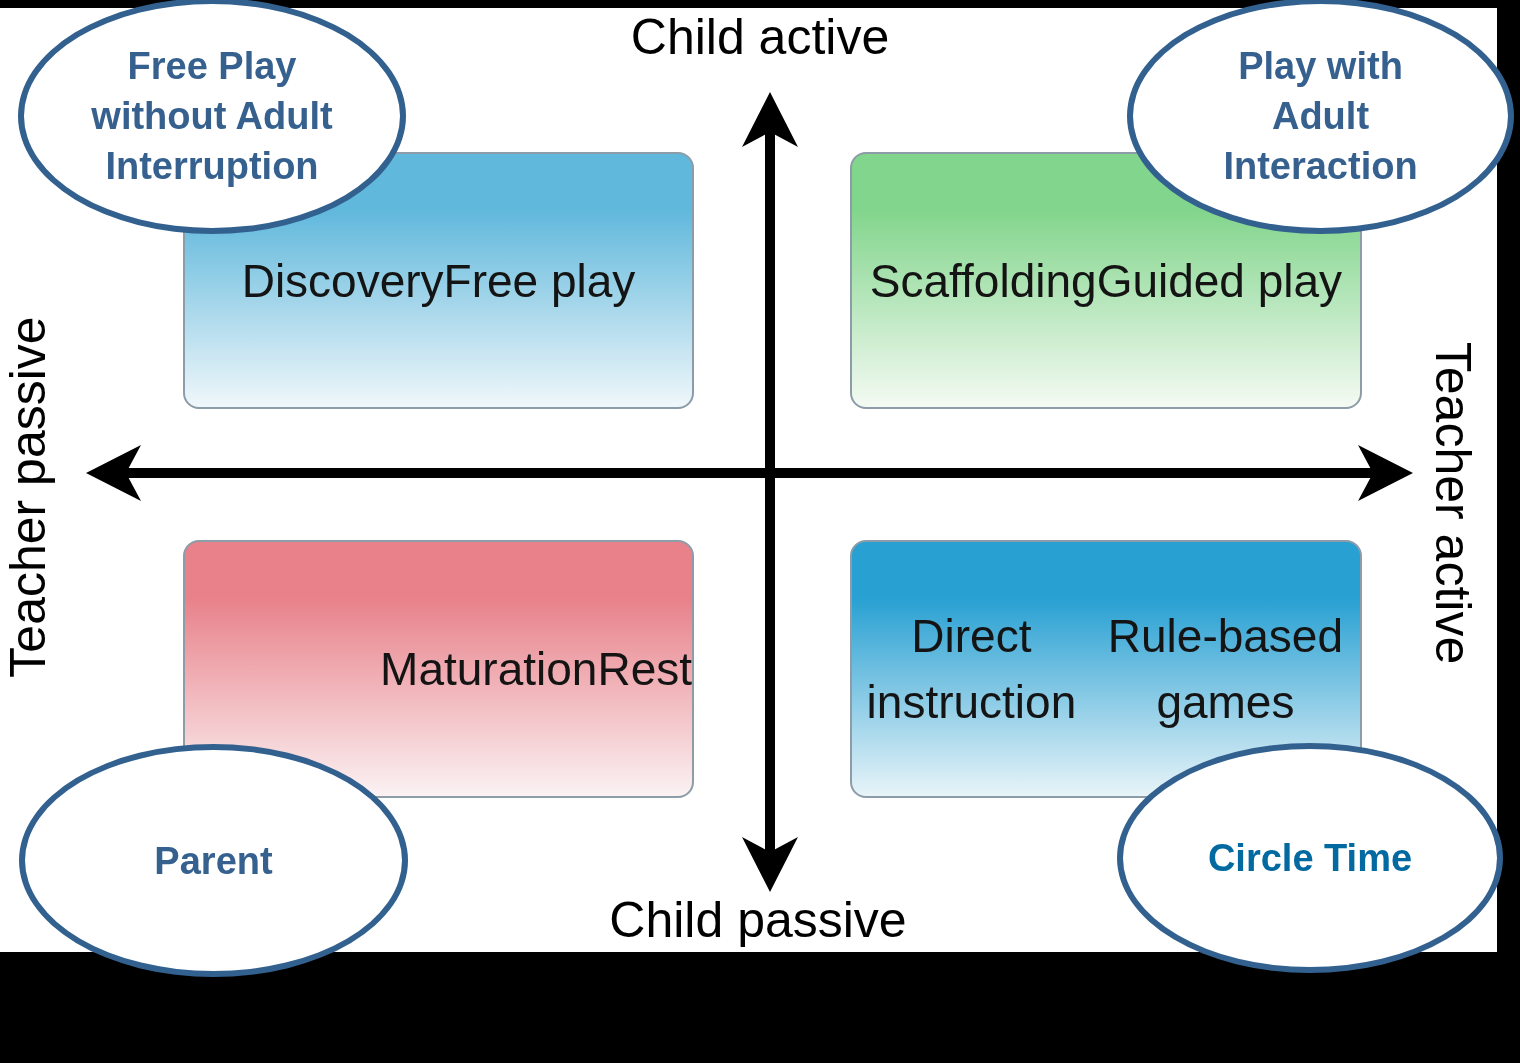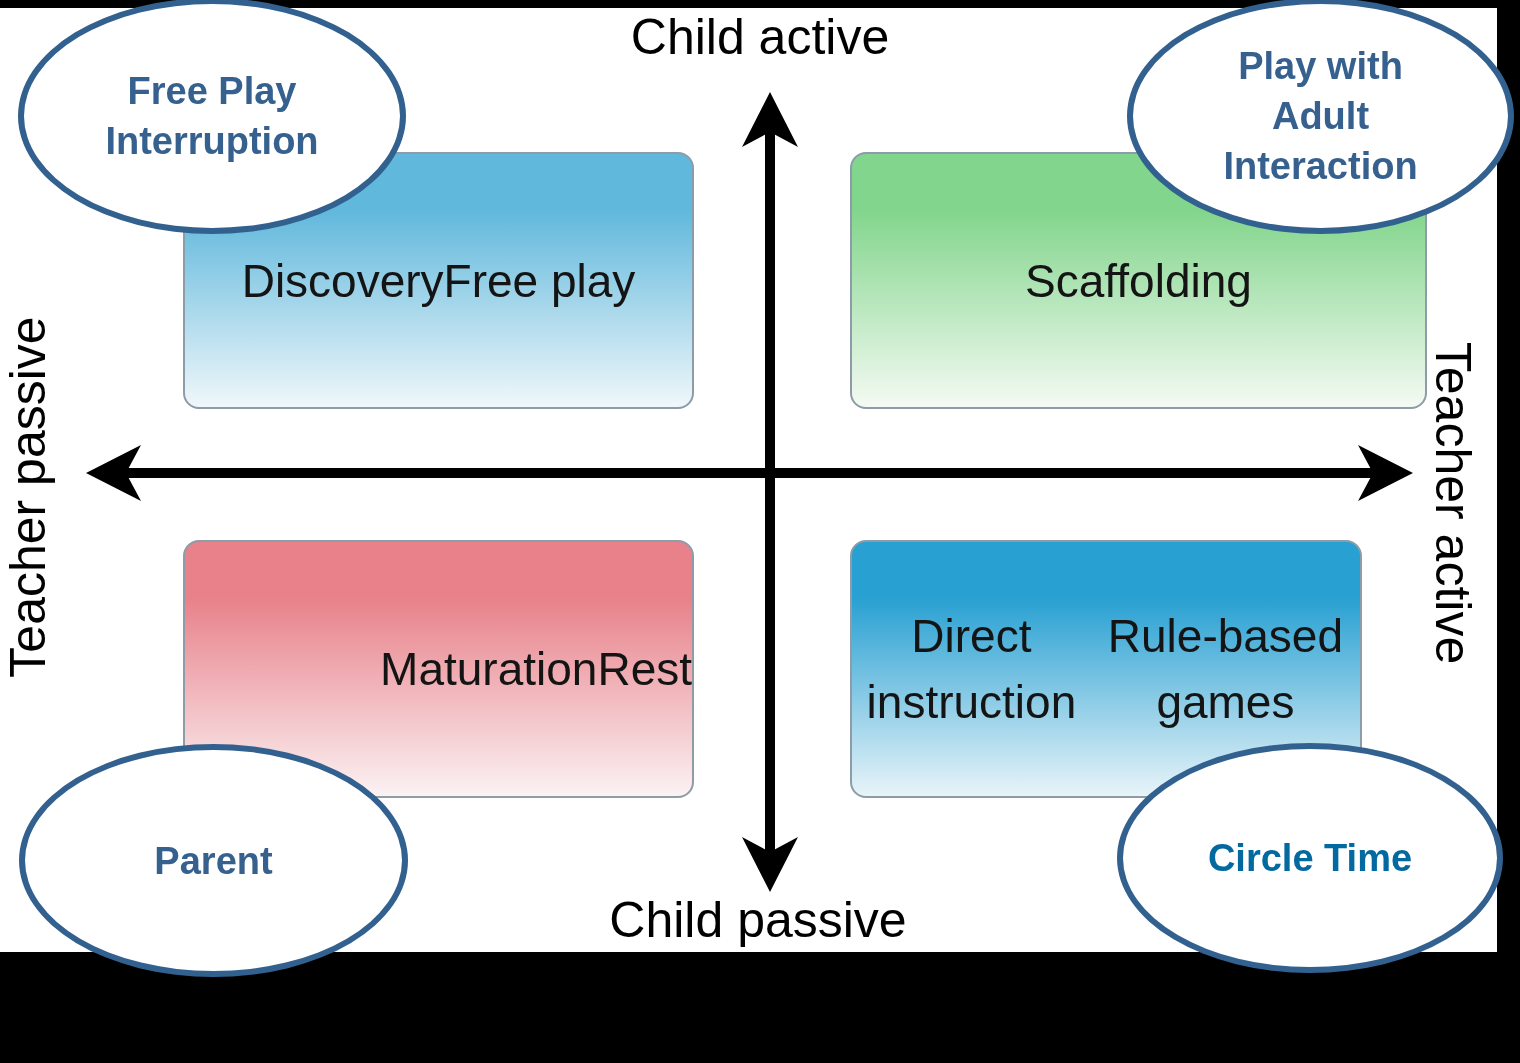--- a/index.html
+++ b/index.html
@@ -5,21 +5,21 @@
   html,body{margin:0;padding:0;background:#000;}
   .stage{position:relative;width:1520px;height:1063px;background:#000;overflow:hidden;
          font-family:"Liberation Sans",sans-serif;}
   .paper{position:absolute;left:0;top:8px;width:1497px;height:944px;background:#ffffff;z-index:1;}
 
   
   .quad{position:absolute;z-index:2;border:2px solid #8c9ca8;border-radius:16px;box-sizing:border-box;
         display:flex;align-items:center;justify-content:center;text-align:center;
         font-size:46px;line-height:66px;color:#141414;}
   .q-tl{left:183px;top:152px;width:511px;height:257px;}
-  .q-tr{left:850px;top:152px;width:577px;height:257px;}
+  .q-tr{left:850px;top:152px;width:512px;height:257px;}
   .q-bl{left:183px;top:540px;width:511px;height:258px;}
   .q-br{left:850px;top:540px;width:512px;height:258px;text-align:center;}
 
   
   .axes{position:absolute;left:0;top:0;z-index:3;}
 
   
   .axis-label{position:absolute;z-index:3;font-size:50px;color:#000;white-space:nowrap;}
   .al-top{left:760px;top:8px;transform:translateX(-50%);}
   .al-bottom{left:758px;top:891px;transform:translateX(-50%);}
@@ -41,20 +41,21 @@
 <div class="stage">
 
   <div class="paper"></div>
 
   <div class="quad q-tl" style="background: linear-gradient(rgb(96, 184, 220) 0%, rgb(96, 184, 220) 22%, rgb(240, 247, 250) 100%); border-color: rgb(140, 156, 168);">
     <div>Discovery</div>
     <div>Free play</div>
   </div>
   <div class="quad q-tr" style="background: linear-gradient(rgb(130, 213, 140) 0%, rgb(130, 213, 140) 22%, rgb(244, 250, 243) 100%); border-color: rgb(140, 156, 168);">
     <div>Scaffolding</div>
+    <div>Guided play</div>
   </div>
   <div class="quad q-bl" style="background: linear-gradient(rgb(232, 129, 138) 0%, rgb(232, 129, 138) 22%, rgb(251, 242, 243) 100%); border-color: rgb(140, 156, 168); justify-content: flex-end;">
     <div>Maturation</div>
     <div>Rest</div>
   </div>
   <div class="quad q-br" style="background: linear-gradient(rgb(40, 160, 210) 0%, rgb(40, 160, 210) 22%, rgb(232, 244, 249) 100%); border-color: rgb(140, 156, 168);">
     <div>Direct instruction</div>
     <div>Rule-based games</div>
   </div>
 
@@ -67,20 +68,21 @@
     <path d="M770 892 L742 837 L770 852 L798 837 Z" fill="#000"></path>
   </svg>
 
   <div class="axis-label al-bottom">Child passive</div>
   <div class="axis-label al-top">Child active</div>
   <div class="axis-label al-left">Teacher passive</div>
   <div class="axis-label al-right">Teacher active</div>
 
   <div class="callout c-tl" style="border-color: rgb(51, 97, 143); color: rgb(54, 97, 143); background: rgb(255, 255, 255);">
     <div>Free Play</div>
+    <div>without Adult</div>
     <div>Interruption</div>
   </div>
   <div class="callout c-tr" style="border-color: rgb(51, 97, 143); color: rgb(54, 97, 143); background: rgb(255, 255, 255);">
     <div>Play with</div>
     <div>Adult</div>
     <div>Interaction</div>
   </div>
   <div class="callout c-bl" style="border-color: rgb(51, 97, 143); color: rgb(54, 97, 143); background: rgb(255, 255, 255);">
     <div>Parent</div>
   </div>

